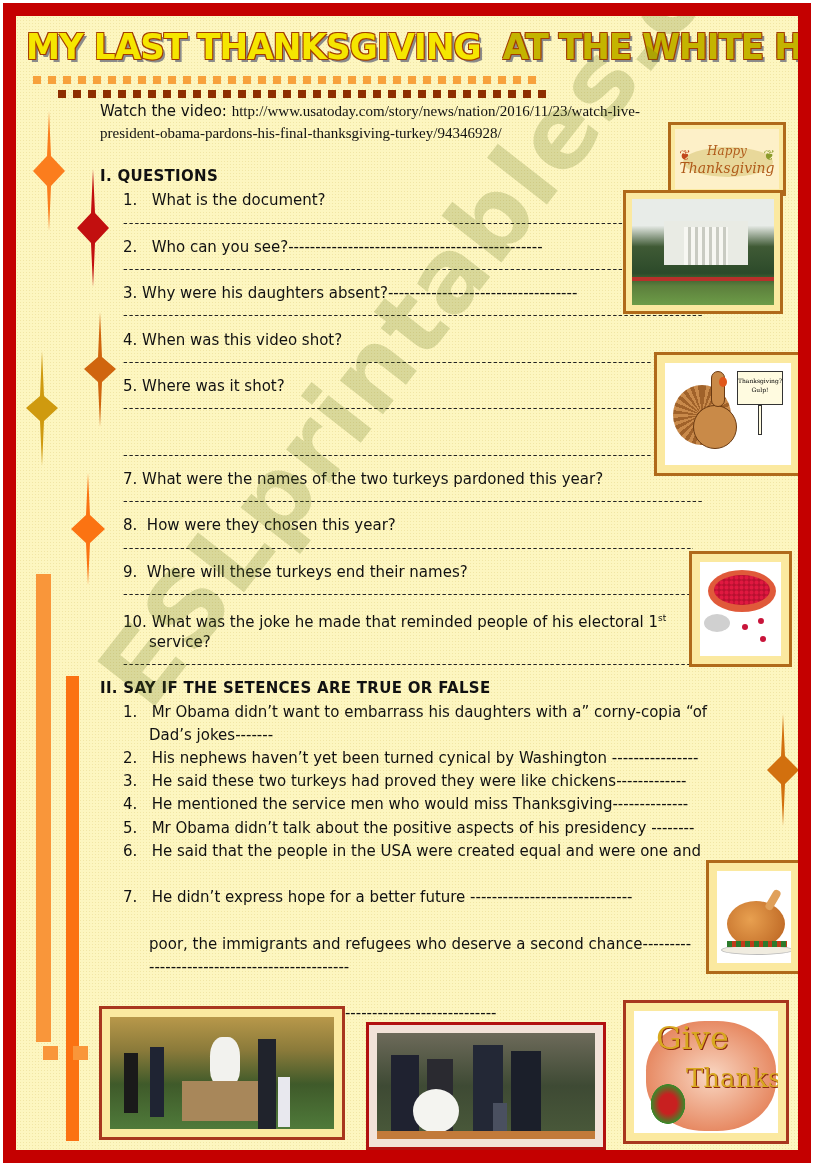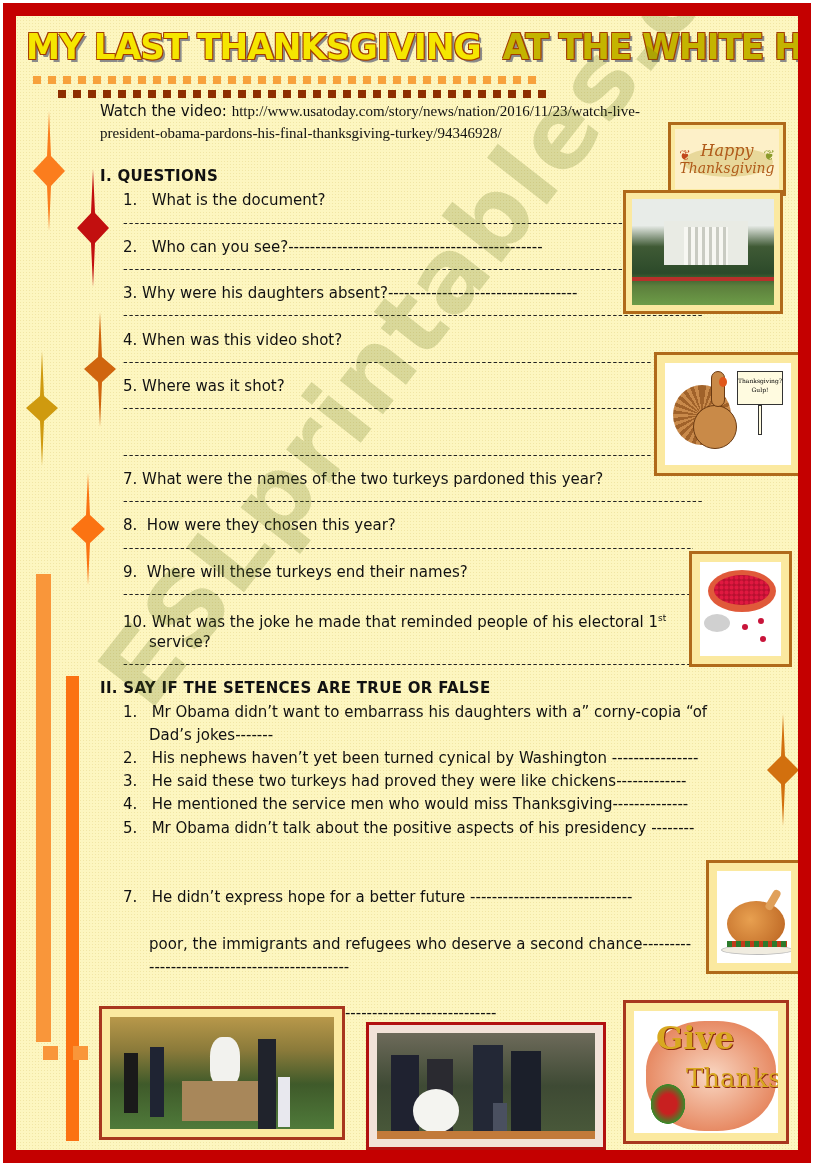--- a/index.html
+++ b/index.html
@@ -205,34 +205,35 @@
     <div class="line comic heading" style="left:84px;top:663px">II.  SAY IF THE SETENCES ARE TRUE OR FALSE</div>
 
     <div class="line comic" style="left:107px;top:687px"><span>1.</span>&nbsp;&nbsp;&nbsp;<span>Mr Obama didn’t want to embarrass his daughters with a” corny-copia “of</span></div>
     <div class="line comic" style="left:133px;top:710px">Dad’s jokes-------</div>
 
     <div class="line comic" style="left:107px;top:733px"><span>2.</span>&nbsp;&nbsp;&nbsp;<span>His nephews haven’t yet been turned cynical by Washington ----------------</span></div>
     <div class="line comic" style="left:107px;top:756px"><span>3.</span>&nbsp;&nbsp;&nbsp;<span>He said these two turkeys  had proved they were like chickens-------------</span></div>
     <div class="line comic" style="left:107px;top:779px"><span>4.</span>&nbsp;&nbsp;&nbsp;<span>He  mentioned the service men who would miss Thanksgiving--------------</span></div>
     <div class="line comic" style="left:107px;top:803px"><span>5.</span>&nbsp;&nbsp;&nbsp;<span>Mr Obama didn’t talk about the positive aspects of his presidency --------</span></div>
 
+    <div class="line comic" style="left:107px;top:826px"><span>6.</span>&nbsp;&nbsp;&nbsp;<span>He  said that the people in the USA were created equal and were one and</span></div>
 
     <div class="line comic" style="left:107px;top:872px"><span>7.</span>&nbsp;&nbsp;&nbsp;<span>He didn’t express hope for a better future ------------------------------</span></div>
 
     <div class="line comic" style="left:133px;top:919px">poor, the immigrants and refugees who deserve a second chance---------</div>
     <div class="line comic" style="left:133px;top:942px">-------------------------------------</div>
 
     <div class="line comic" style="left:107px;top:988px">---------------------------------------------------------------------</div>
 
     <div class="watermark">ESLprintables.com</div>
 
     <div class="pic" style="left:652px;top:106px;width:118px;height:74px;padding:4px;">
       <div class="ph" style="background:#fdf0c8;display:flex;flex-direction:column;align-items:center;justify-content:center;">
         <div style="position:absolute;left:8px;top:18px;width:90px;height:30px;border-radius:50%;background:#e8d89a;"></div>
-        <span style="position:relative;font-family:'DejaVu Serif',serif;font-style:italic;font-size:16px;color:#b05a1a;line-height:18px;">Happy</span>
+        <span style="position:relative;font-family:'DejaVu Serif',serif;font-style:italic;font-size:12px;color:#b05a1a;line-height:18px;">Happy</span>
         <span style="position:relative;font-family:'DejaVu Serif',serif;font-style:italic;font-size:14px;color:#b05a1a;line-height:16px;">Thanksgiving</span>
         <span style="position:absolute;left:4px;top:18px;font-size:14px;color:#c2461b;">❦</span>
         <span style="position:absolute;right:4px;top:18px;font-size:14px;color:#8a9b2a;">❦</span>
       </div>
     </div>
 
     <div class="pic" style="left:607px;top:174px;width:160px;height:124px;padding:6px;">
       <div class="ph" style="background:linear-gradient(#e8ece8 0%, #e8ece8 25%, #3f5a35 45%, #2c4a2a 70%, #5c7f3c 82%, #6d9c48 100%);">
         <div style="position:absolute;left:32px;top:22px;width:84px;height:44px;background:#e9ebe4;"></div>
         <div style="position:absolute;left:52px;top:28px;width:44px;height:38px;background:repeating-linear-gradient(90deg,#f7f7f2 0 4px,#c9cbc2 4px 7px);"></div>
@@ -290,20 +291,20 @@
         <div style="position:absolute;left:134px;top:18px;width:30px;height:110px;background:#1b1f2a;"></div>
         <div style="position:absolute;left:36px;top:56px;width:46px;height:44px;background:#f4f4f0;border-radius:50%;"></div>
         <div style="position:absolute;left:116px;top:70px;width:14px;height:40px;background:#4a5060;"></div>
         <div style="position:absolute;left:0;top:98px;width:100%;height:14px;background:#c27a3a;"></div>
       </div>
     </div>
 
     <div class="pic" style="left:607px;top:984px;width:166px;height:144px;padding:8px;border-color:#a8361e;">
       <div class="ph" style="background:#ffffff;">
         <div style="position:absolute;left:12px;top:10px;width:130px;height:110px;border-radius:45%;background:radial-gradient(#f8d0b8,#e06a3a 80%,transparent 82%);opacity:0.85;"></div>
-        <span style="position:absolute;left:22px;top:8px;font-family:'DejaVu Serif',serif;font-size:32px;color:#d8a820;text-shadow:1px 1px 0 #8a2a10;font-weight:bold;">Give</span>
+        <span style="position:absolute;left:22px;top:8px;font-family:'DejaVu Serif',serif;font-size:32px;color:#d8a820;text-shadow:1px 1px 0 #8a2a10;">Give</span>
         <span style="position:absolute;left:52px;top:52px;font-family:'DejaVu Serif',serif;font-size:26px;color:#d8a820;text-shadow:1px 1px 0 #8a2a10;">Thanks</span>
         <div style="position:absolute;left:14px;top:70px;width:40px;height:46px;background:radial-gradient(#c82020 30%,#3a8a2a 60%,transparent 62%);"></div>
       </div>
     </div>
 
   </div>
 </div>
 
 </body></html>

